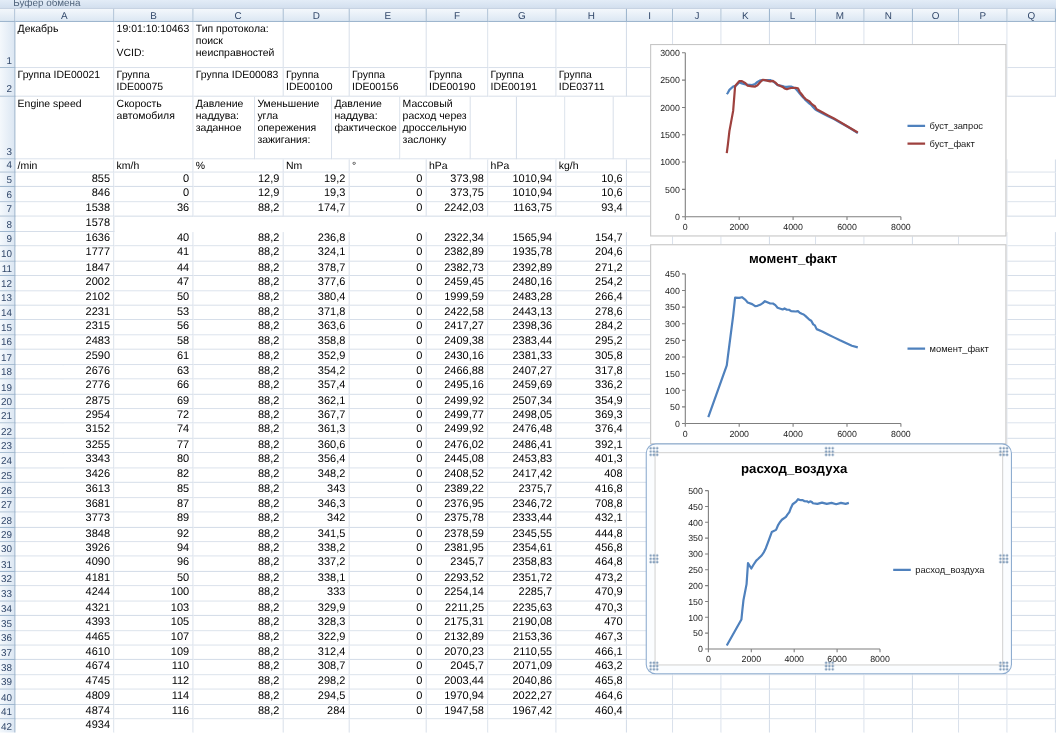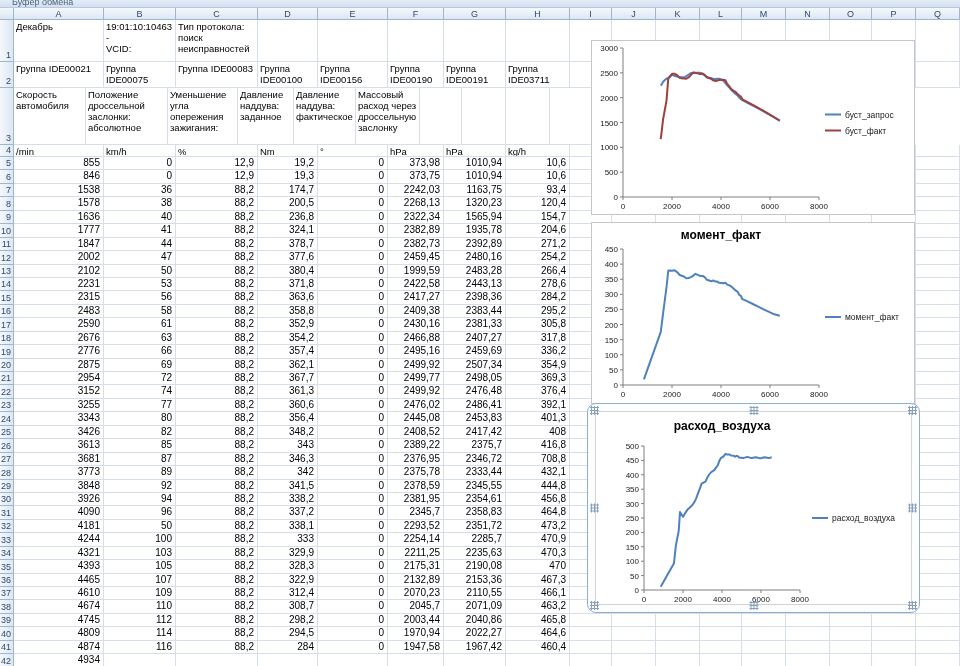--- a/index.html
+++ b/index.html
@@ -145,24 +145,24 @@
       <div class="cell hdrcell" style="width: 44px;"></div>
       <div class="cell hdrcell" style="width: 44px;"></div>
       <div class="cell hdrcell" style="width: 42px;"></div>
       <div class="cell hdrcell" style="width: 44px;"></div>
       <div class="cell hdrcell" style="width: 44px;"></div>
       <div class="cell hdrcell" style="width: 42px;"></div>
       <div class="cell hdrcell" style="width: 44px;"></div>
       <div class="cell hdrcell" style="width: 44px;"></div>
     </div>
     <div class="row" style="height: 57px;">
+      <div class="cell hdrcell" style="width: 90px;">Engine speed</div>
       <div class="cell hdrcell" style="width: 72px;">Скорость автомобиля</div>
-      <div class="cell hdrcell" style="width: 82px;">Положение дроссельной заслонки: абсолютное</div>
+      <div class="cell hdrcell" style="width: 56px;">Давление наддува: заданное</div>
       <div class="cell hdrcell" style="width: 70px;">Уменьшение угла опережения зажигания:</div>
-      <div class="cell hdrcell" style="width: 56px;">Давление наддува: заданное</div>
       <div class="cell hdrcell" style="width: 62px;">Давление наддува: фактическое</div>
       <div class="cell hdrcell" style="width: 64px;">Массовый
 расход через
 дроссельную
 заслонку</div>
       <div class="cell hdrcell" style="width: 42px;"></div>
       <div class="cell hdrcell" style="width: 44px;"></div>
       <div class="cell hdrcell" style="width: 44px;"></div>
       <div class="cell hdrcell" style="width: 42px;"></div>
       <div class="cell hdrcell" style="width: 44px;"></div>
@@ -240,21 +240,21 @@
       <div class="cell num" style="width: 42px;"></div>
       <div class="cell num" style="width: 44px;"></div>
       <div class="cell num" style="width: 44px;"></div>
       <div class="cell num" style="width: 42px;"></div>
       <div class="cell num" style="width: 44px;"></div>
       <div class="cell num" style="width: 44px;"></div>
       <div class="cell num" style="width: 42px;"></div>
       <div class="cell num" style="width: 44px;"></div>
       <div class="cell num" style="width: 44px;"></div>
     </div>
-    <div class="row" style="height: 13.45px;">
+    <div class="row" style="height: 13.45px; flex-direction: column;">
       <div class="cell num" style="width: 90px;">1578</div>
       <div class="cell num" style="width: 72px;">38</div>
       <div class="cell num" style="width: 82px;">88,2</div>
       <div class="cell num" style="width: 60px;">200,5</div>
       <div class="cell num" style="width: 70px;">0</div>
       <div class="cell num" style="width: 56px;">2268,13</div>
       <div class="cell num" style="width: 62px;">1320,23</div>
       <div class="cell num" style="width: 64px;">120,4</div>
       <div class="cell num" style="width: 42px;"></div>
       <div class="cell num" style="width: 44px;"></div>

